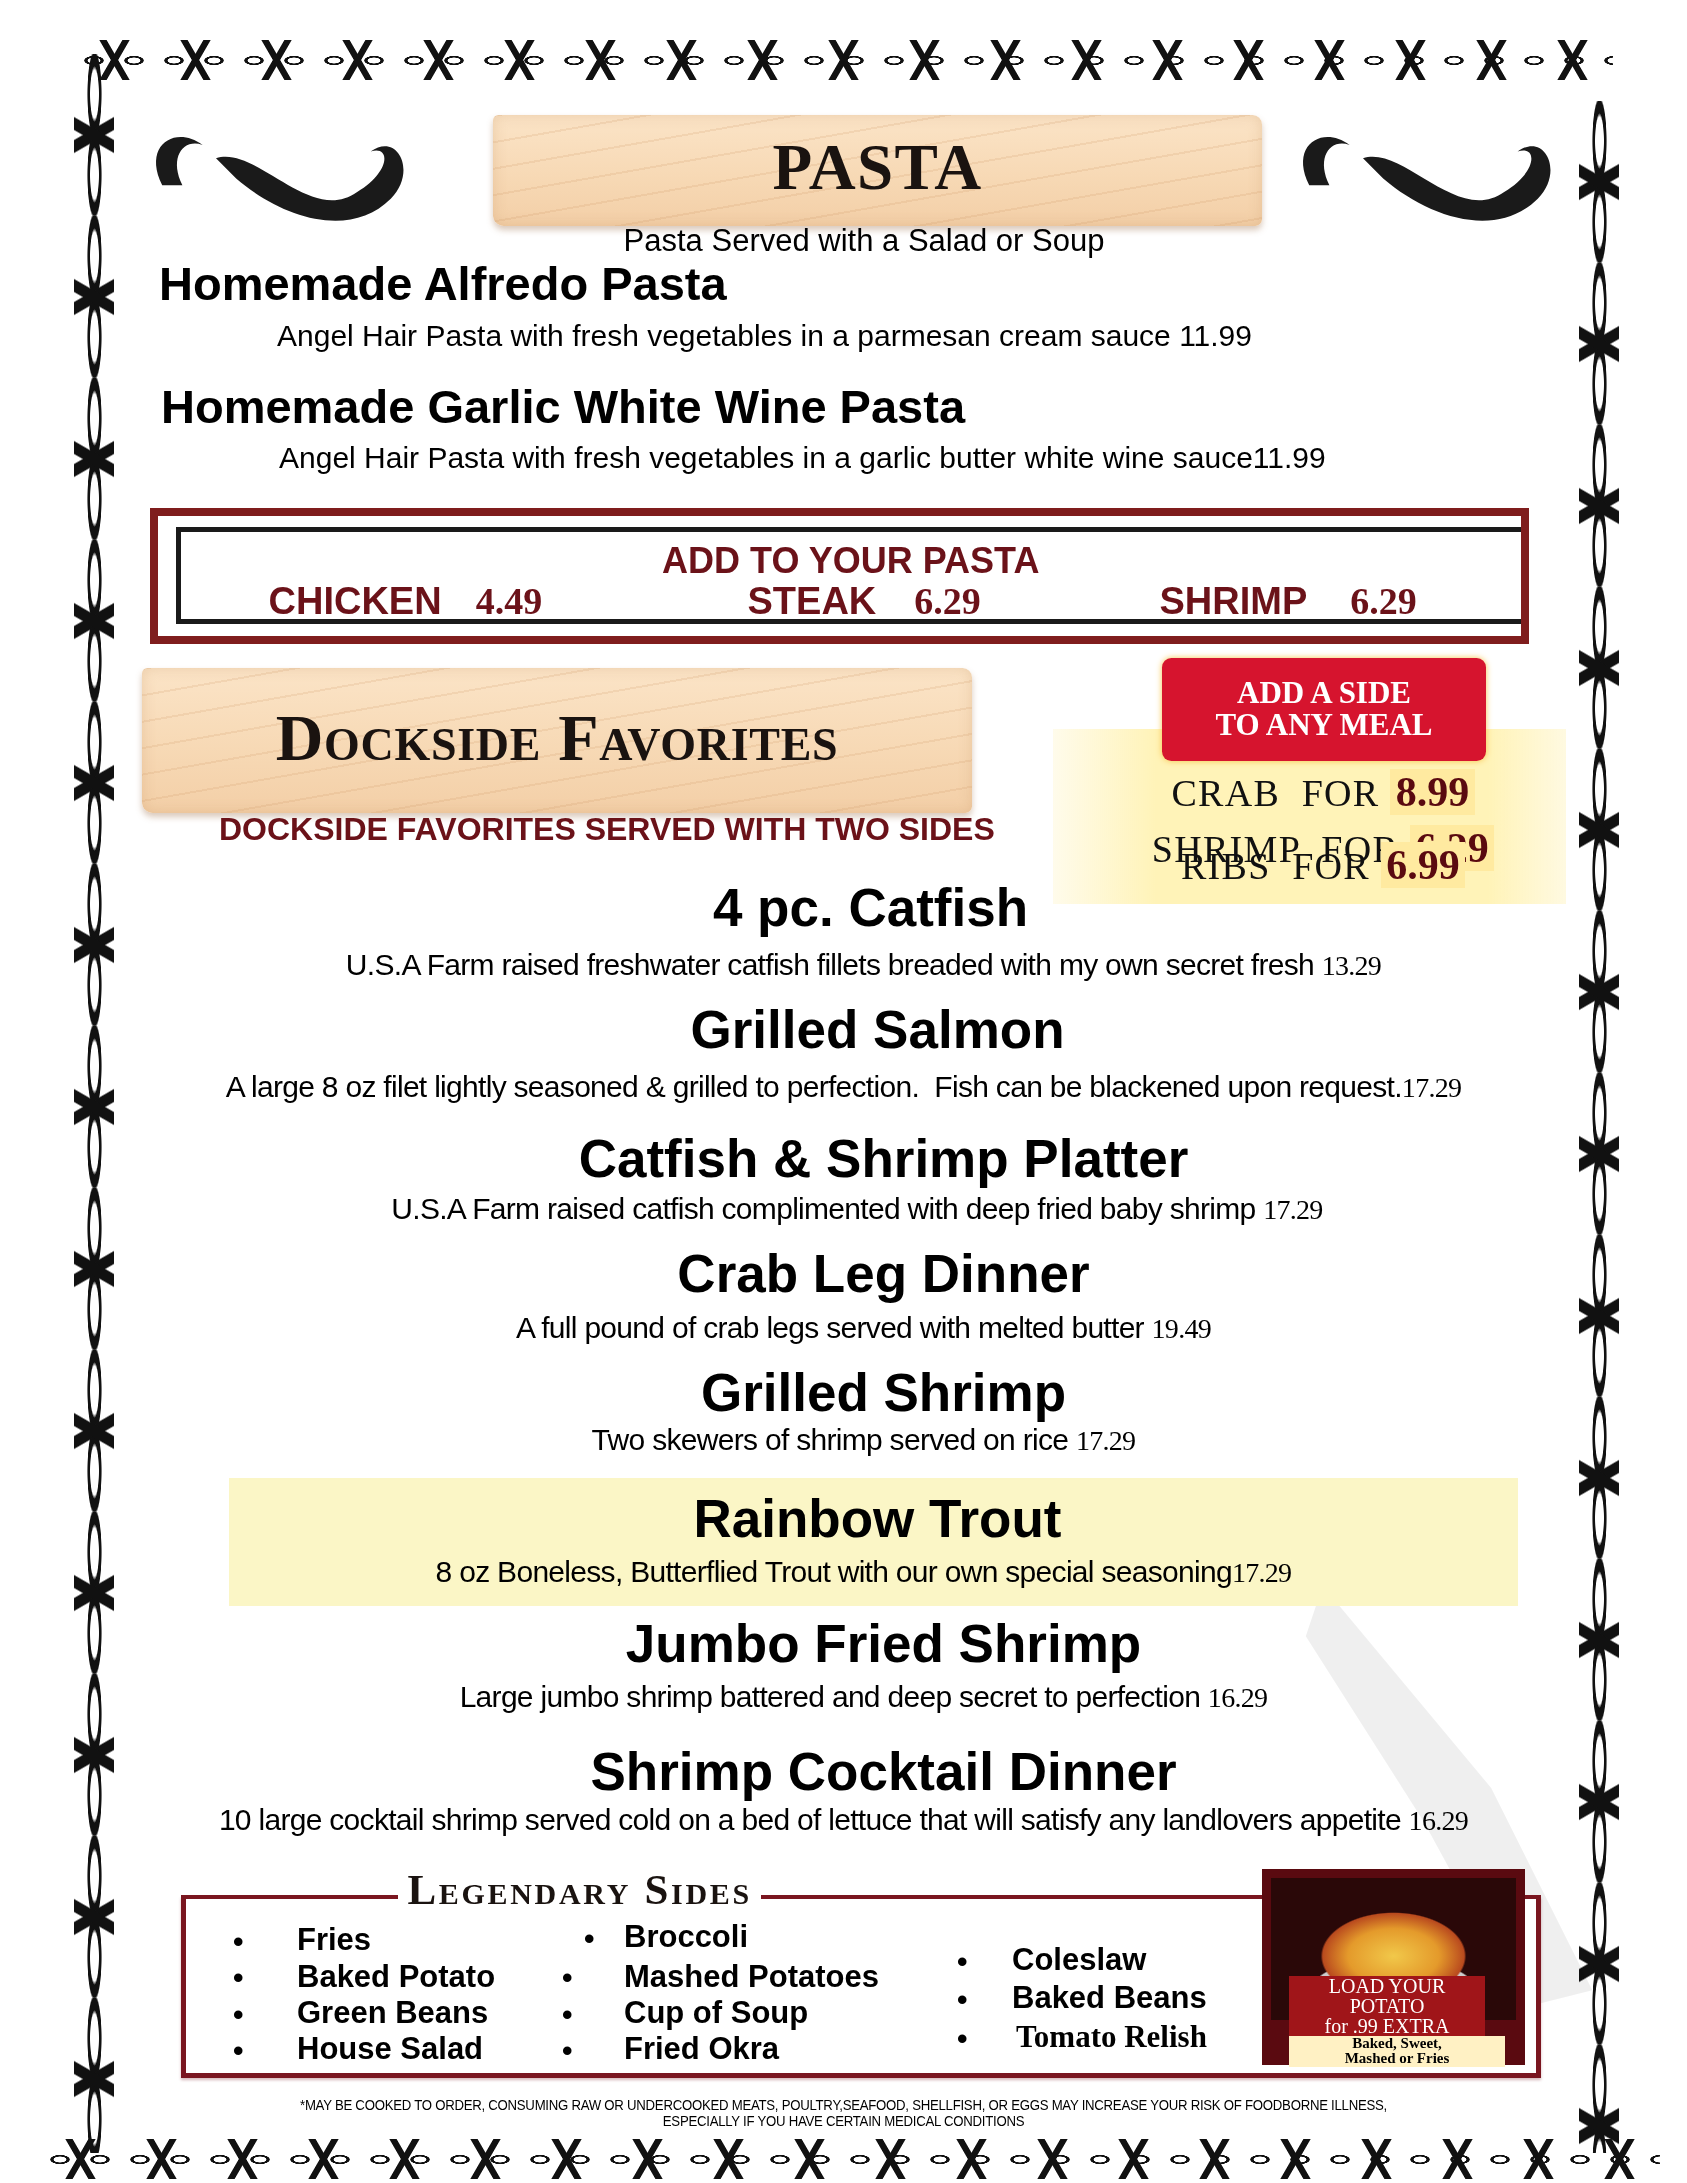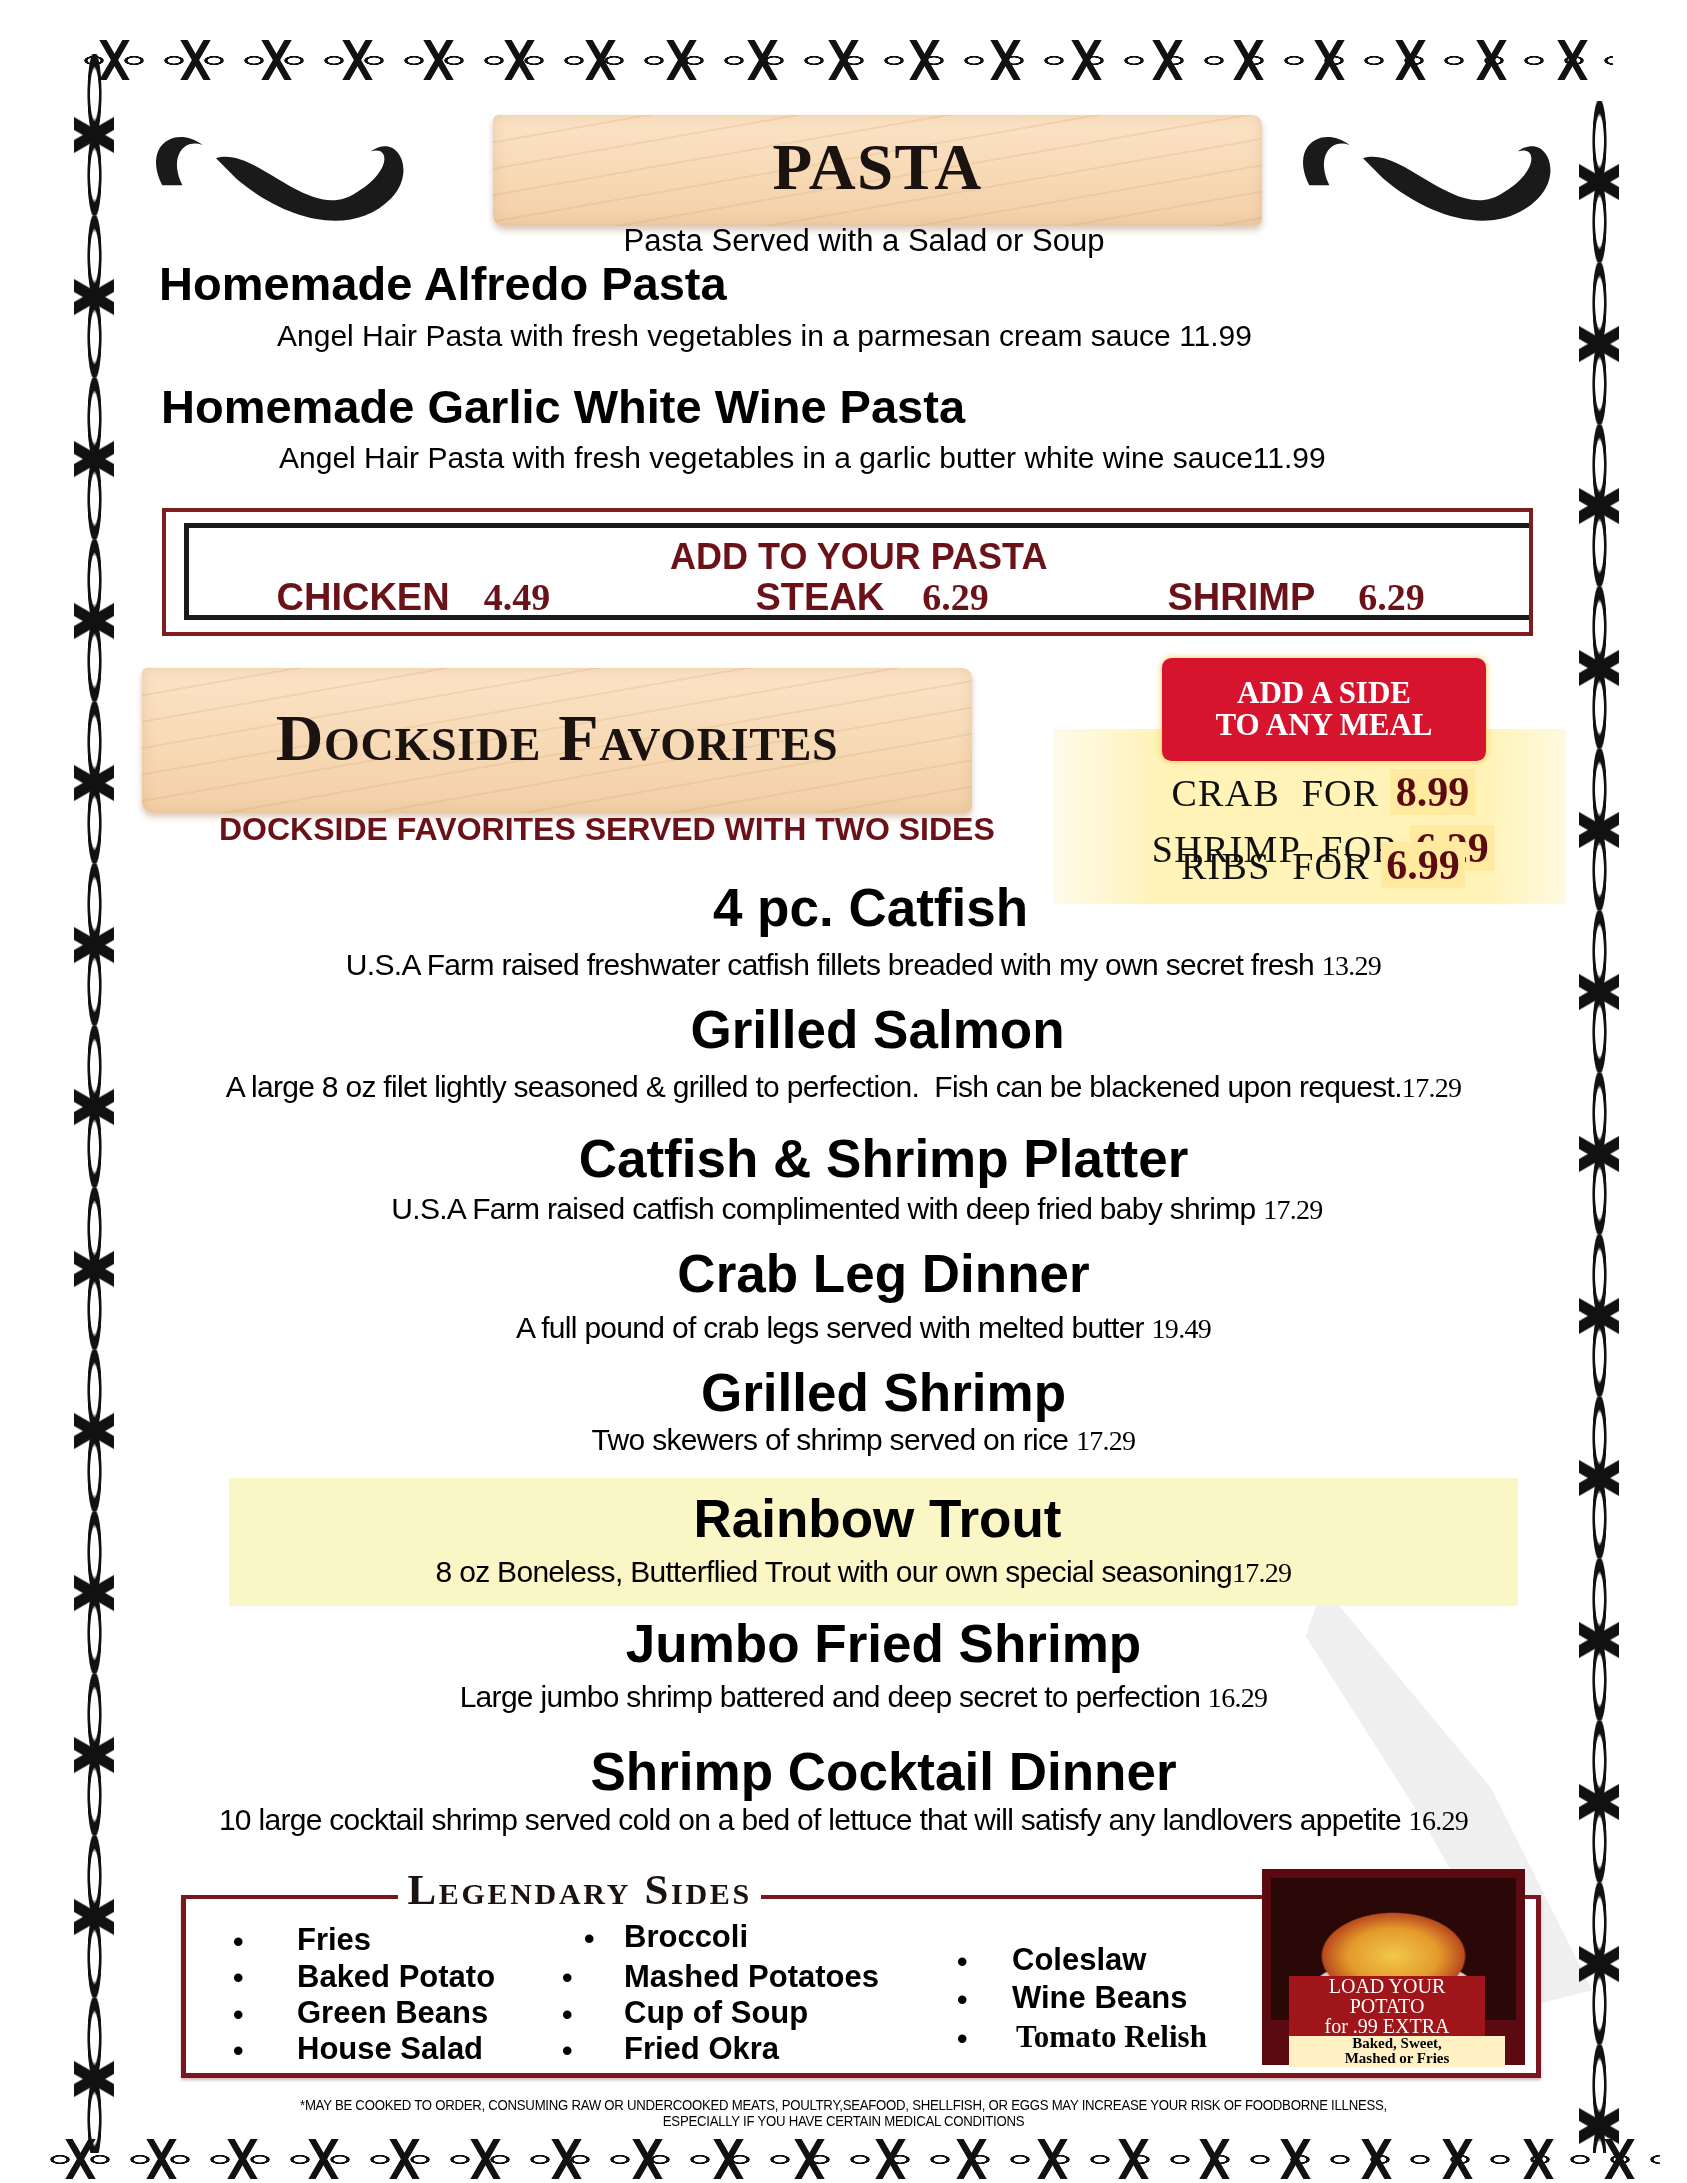--- a/index.html
+++ b/index.html
@@ -30,21 +30,21 @@
   .plank-title { position:absolute; left:0; right:0; text-align:center; font-family:"Liberation Serif", serif; font-weight:bold; color:#1a1310; }
 
   
   .flourish { position:absolute; width:283px; height:121px; }
 
   .subtitle { position:absolute; font-size:31px; left:0; width:1687px; text-align:center; }
   .item-title-left { position:absolute; font-weight:bold; font-size:47px; }
   .item-desc-left { position:absolute; font-size:30px; }
 
   
-  .addbox { position:absolute; left:150px; top:508px; width:1363px; height:120px; border:4px solid #7f1d1d; background:#fff;margin-left:12px; }
+  .addbox { position:absolute; left:150px; top:508px; width:1363px; height:120px; border:8px solid #7f1d1d; background:#fff; }
   .addbox-inner { position:absolute; left:17.5px; top:10.8px; right:0; bottom:12px; border:5.4px solid #1a1a1a; border-right-width:0; }
   .maroon { color:#6b1219; }
   .addbox-title { position:absolute; top:8px; left:0; right:0; text-align:center; font-size:36px; font-weight:bold; }
   .addopt { position:absolute; top:47px; font-size:38px; font-weight:bold; }
   .addopt .num { font-family:"Liberation Serif", serif; margin-left:34px; }
 
   
   .promo-bg { position:absolute; left:1053px; top:729px; width:513px; height:175px; background:linear-gradient(90deg, rgba(255,246,205,0.4), #fff3b8 20%, #fff3b8 85%, rgba(255,246,205,0.6)); filter:blur(0.7px); }
   .promo-badge { position:absolute; left:1162px; top:658px; width:324px; height:103px; background:#d6142e; border-radius:9.4px; box-shadow:0 0 6.7px #f6c44a; color:#fff; text-align:center; font-family:"Liberation Serif", serif; font-weight:bold; font-size:31px; line-height:32px; padding-top:19px; box-sizing:border-box; }
   .promo-line { position:absolute; left:1080px; width:486px; text-align:center; font-family:"Liberation Serif", serif; font-size:38px; letter-spacing:1.3px; color:#111; }
@@ -214,21 +214,21 @@
 <div class="bullet" style="left:562px; top:1961px;">•</div>
 <div class="side-item" style="left:624px; top:1959px;">Mashed Potatoes</div>
 <div class="bullet" style="left:562px; top:1998px;">•</div>
 <div class="side-item" style="left:624px; top:1995px;">Cup of Soup</div>
 <div class="bullet" style="left:562px; top:2034px;">•</div>
 <div class="side-item" style="left:624px; top:2031px;">Fried Okra</div>
 
 <div class="bullet" style="left:957px; top:1945px;">•</div>
 <div class="side-item" style="left:1012px; top:1942px;">Coleslaw</div>
 <div class="bullet" style="left:957px; top:1983px;">•</div>
-<div class="side-item" style="left:1012px; top:1980px;">Wine Beans</div>
+<div class="side-item" style="left:1012px; top:1980px;">Baked Beans</div>
 <div class="bullet" style="left:957px; top:2022px;">•</div>
 <div class="side-item" style="left:1016px; top:2019px; font-family:'Liberation Serif', serif;">Tomato Relish</div>
 
 <div class="potato">
   <div class="potato-pic"></div>
   <div class="potato-badge">
     <div>LOAD YOUR</div>
     <div>POTATO</div>
     <div>for .99 EXTRA</div>
   </div>

